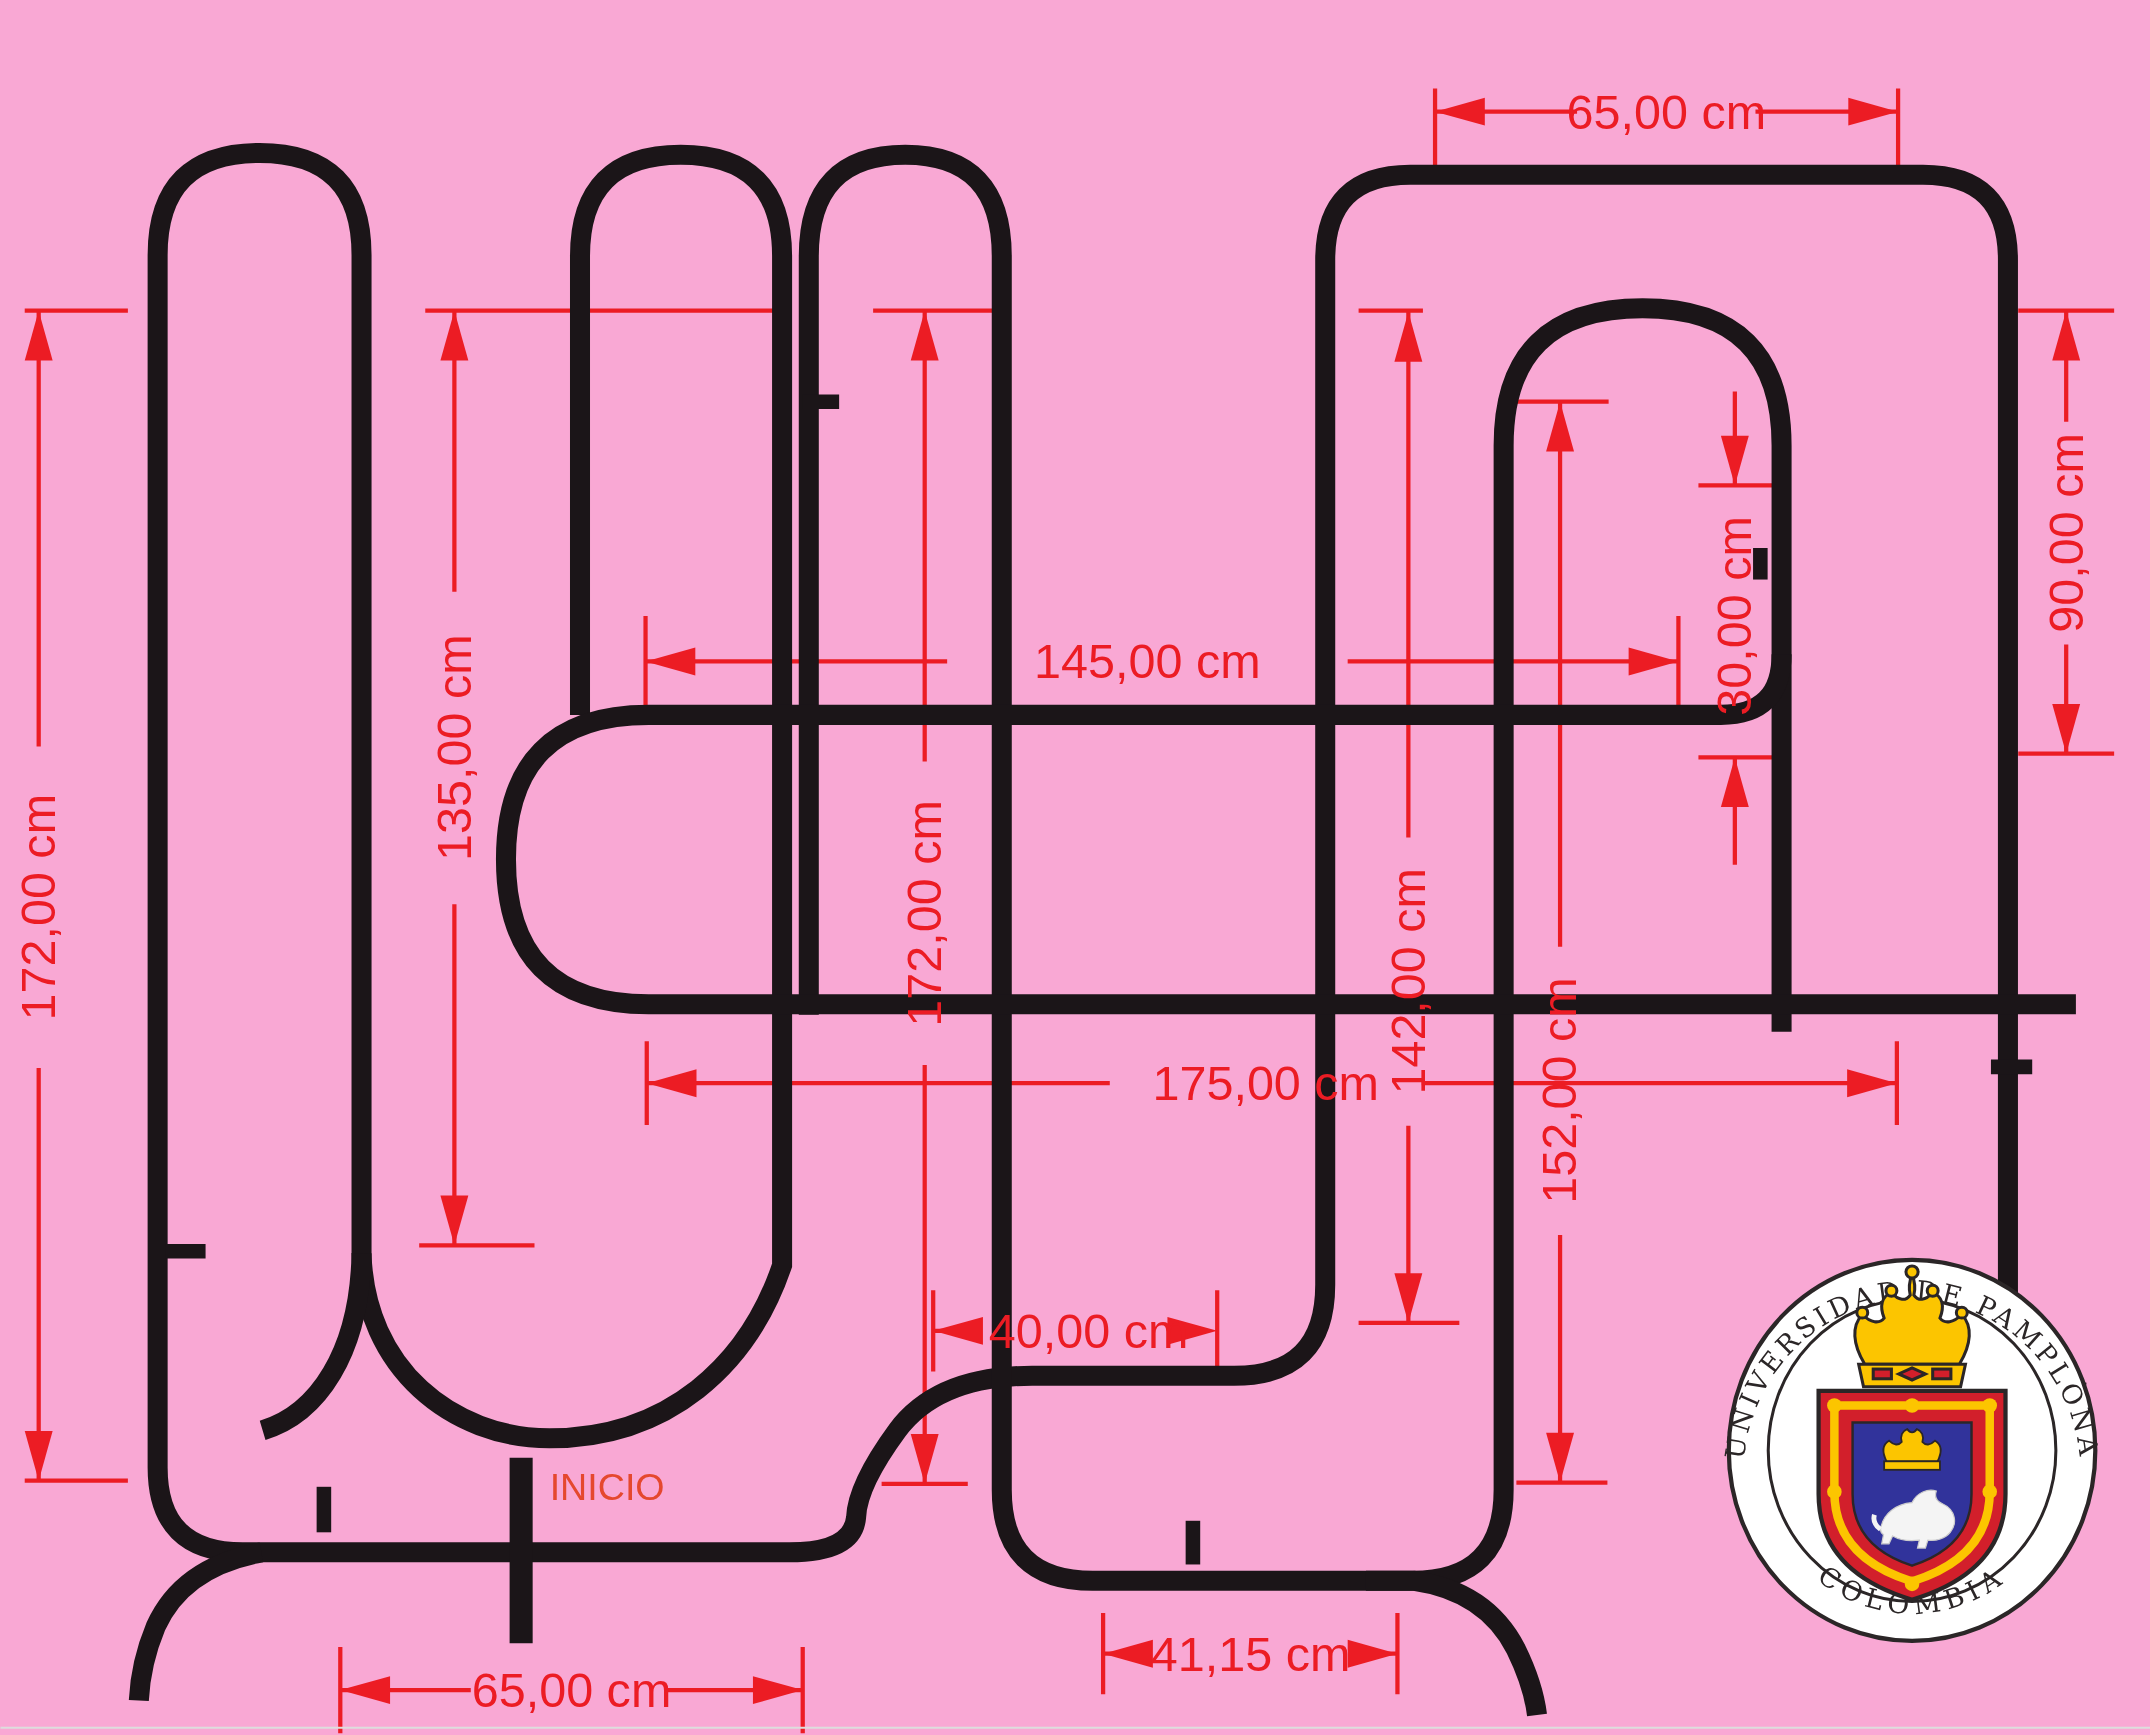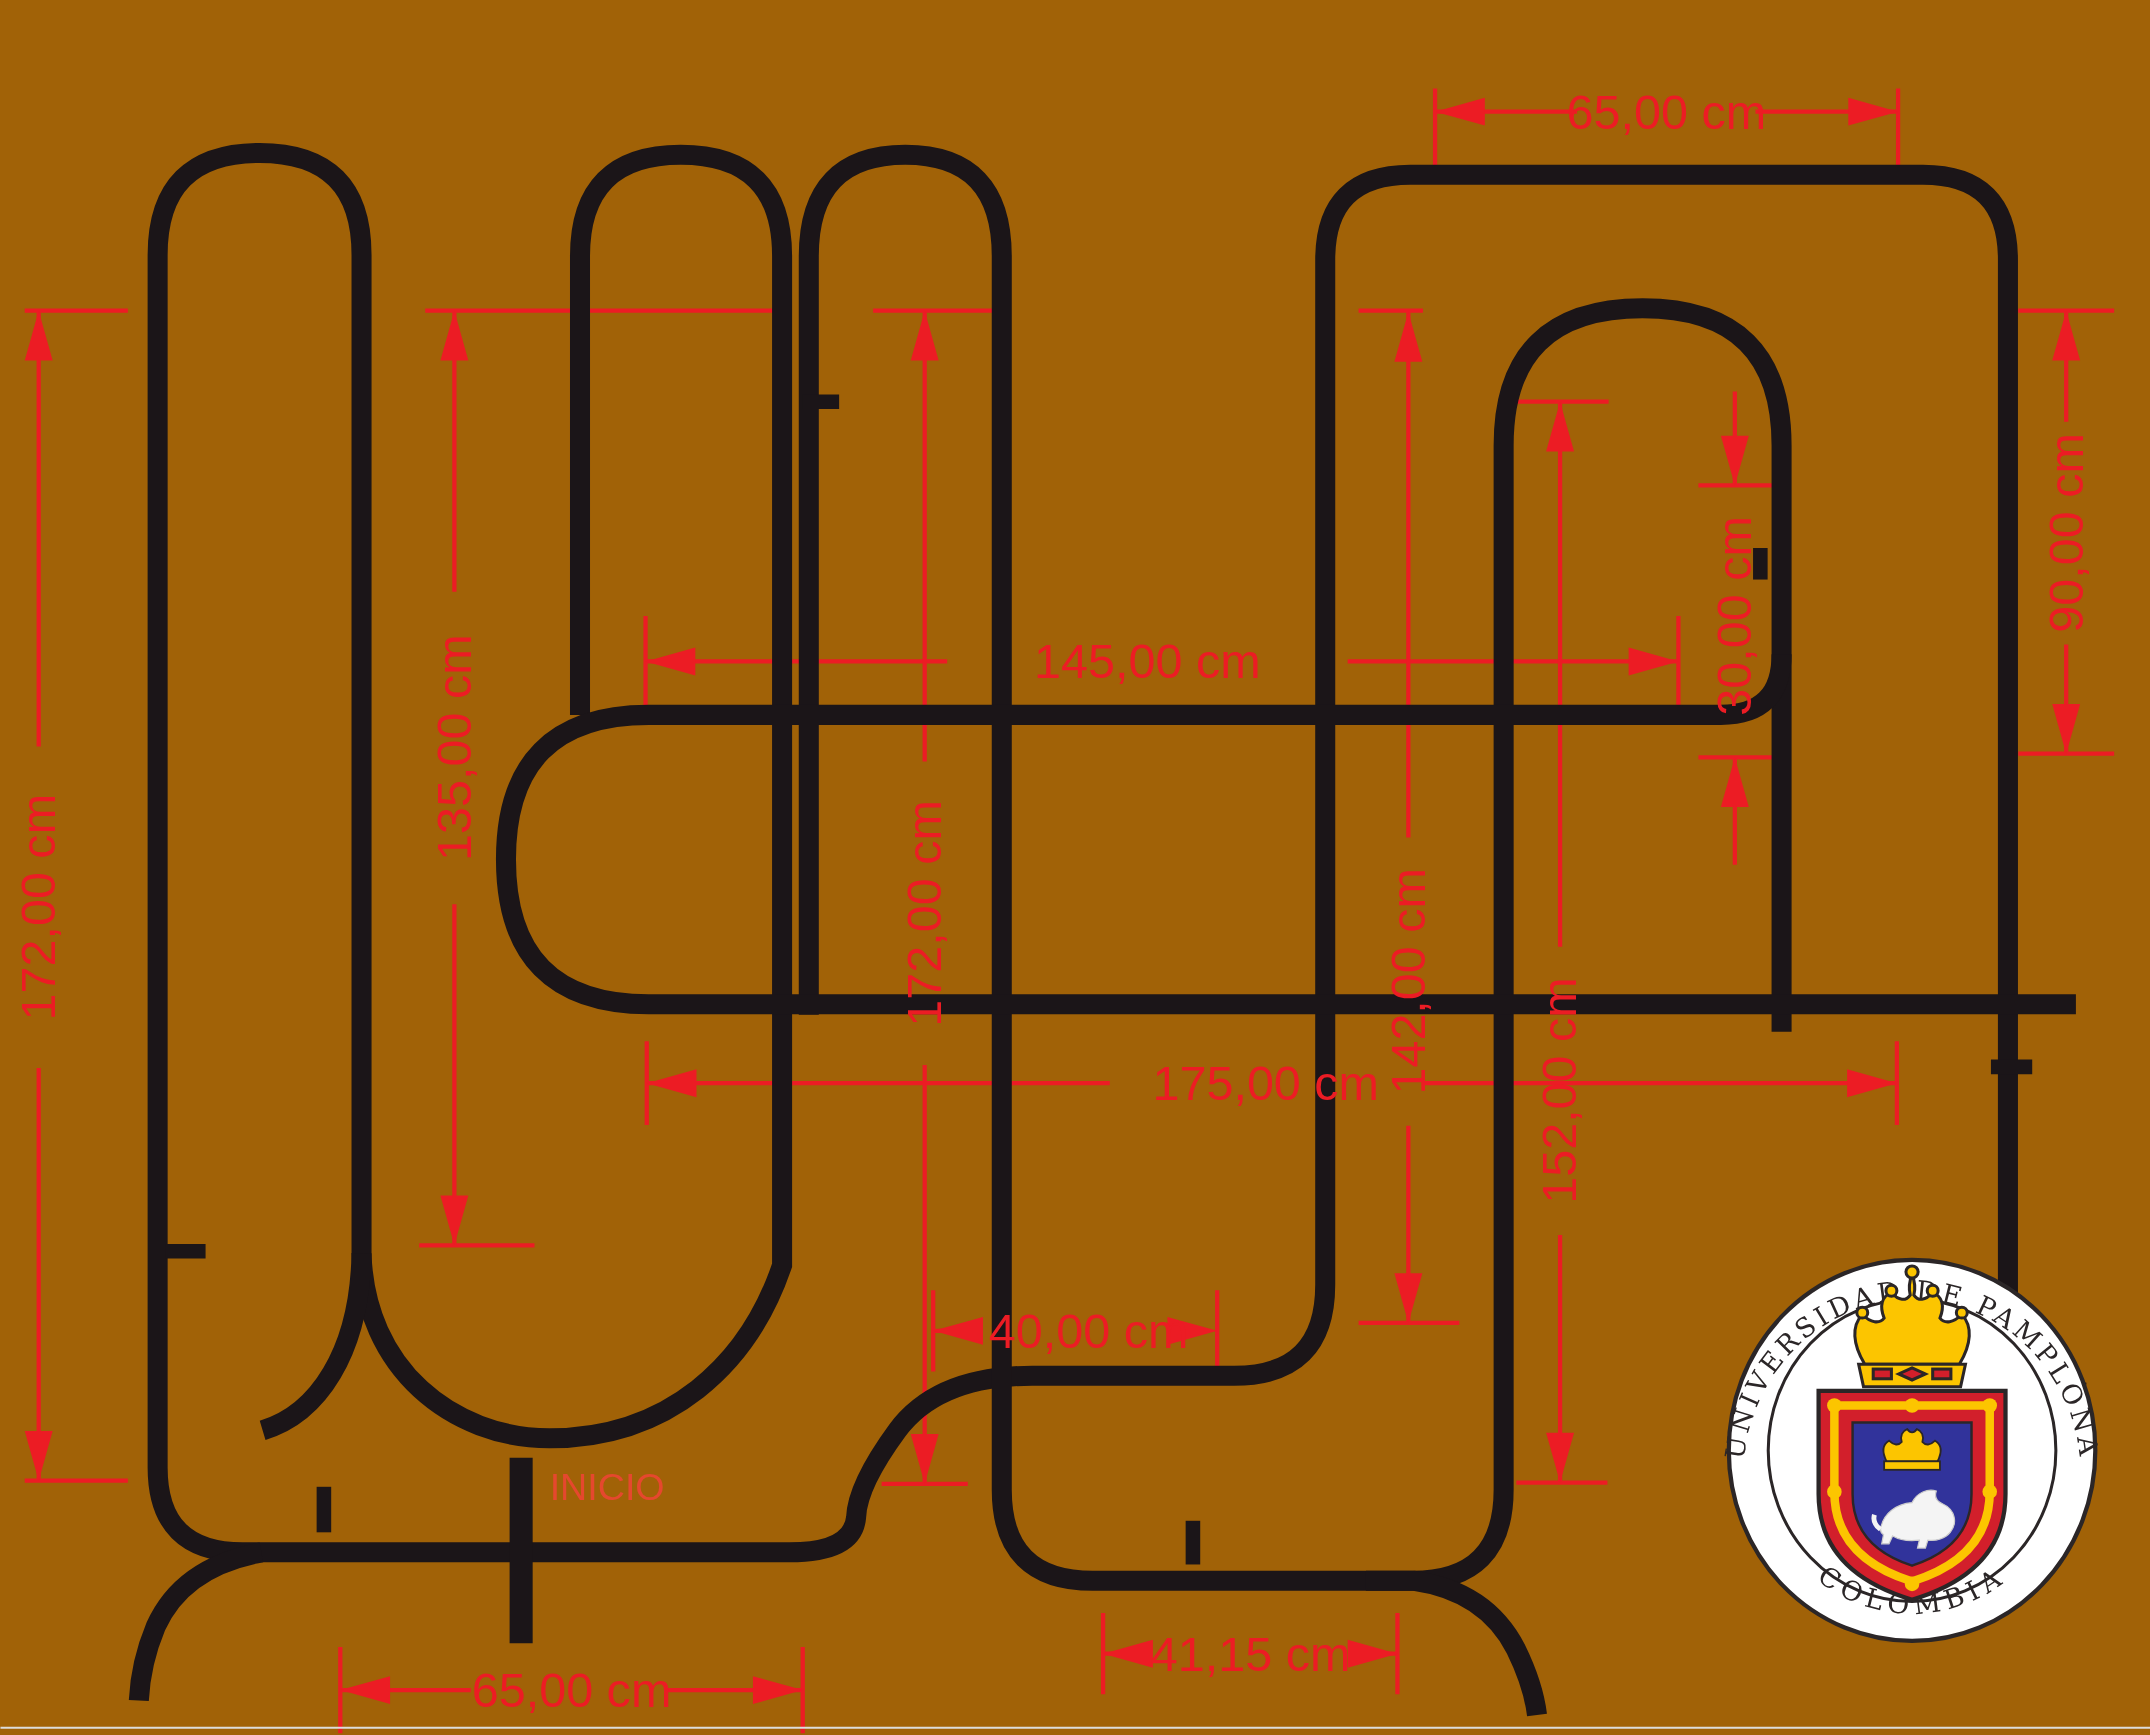--- a/index.html
+++ b/index.html
@@ -1,16 +1,16 @@
 <!DOCTYPE html>
 <html style="font-size:9.7px"><head>
 <meta charset="utf-8">
 <style>
   html,body{margin:0;padding:0;background:#fff;}
-  .stage{position:relative;width:2151px;height:1735px;background:#a16207;overflow:hidden;
+  .stage{position:relative;width:2151px;height:1735px;background:#f9a8d4;overflow:hidden;
          font-family:"Liberation Sans", sans-serif;}
   svg{position:absolute;left:0;top:0;}
   .dimtxt{font-family:"Liberation Sans", sans-serif;font-size:80px;fill:#ec1c24;}
   .startxt{font-family:"Liberation Sans", sans-serif;font-size:62px;fill:#e5482e;}
   .sealtxt{font-family:"DejaVu Serif","Liberation Serif",serif;font-size:44px;fill:#2b2627;letter-spacing:6px;}
   .sealtxt2{font-family:"DejaVu Serif","Liberation Serif",serif;font-size:44px;fill:#2b2627;letter-spacing:10px;}
 </style>
 </head>
 <body>
 

